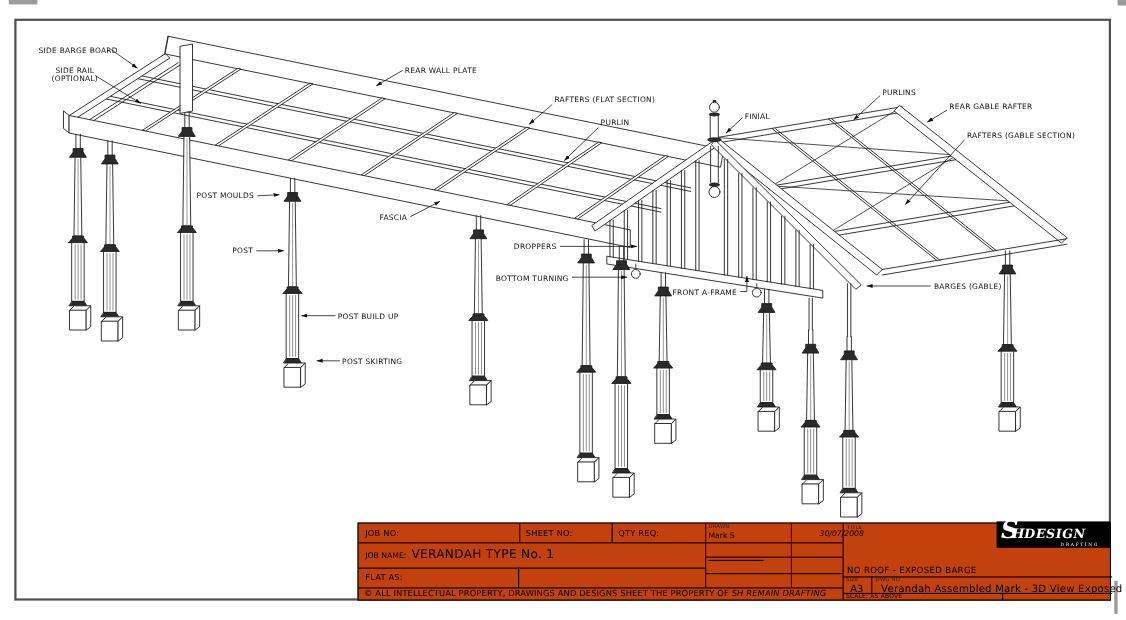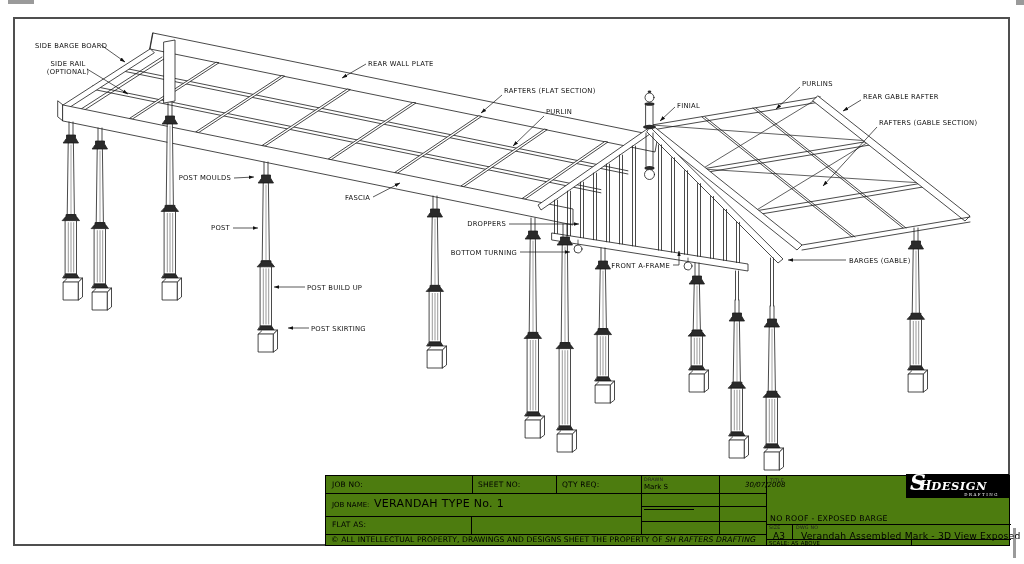--- a/index.html
+++ b/index.html
@@ -4,21 +4,21 @@
 <style>
   html,body{margin:0;padding:0;background:#fff;}
   body{width:1024px;height:564px;position:relative;overflow:hidden;
        font-family:"Liberation Sans","DejaVu Sans",sans-serif;color:#000;}
   .frag{position:absolute;background:#9a9a9a;}
   #sheet-border{position:absolute;left:13px;top:17px;width:997px;height:529px;
        border:2px solid #4f4f4f;box-sizing:border-box;background:transparent;}
   #drawing-svg{position:absolute;left:0;top:0;}
   
   #title-block{position:absolute;left:325px;top:475px;width:685px;height:71px;
-       background:#4d7c0f;border:1px solid #000;box-sizing:border-box;font-family:"DejaVu Sans",sans-serif;}
+       background:#c2410c;border:1px solid #000;box-sizing:border-box;font-family:"DejaVu Sans",sans-serif;}
   .ln{position:absolute;background:#000;}
   .tb-txt{position:absolute;white-space:nowrap;line-height:1;}
   .lab{font-size:7.5px;letter-spacing:.2px;}
   .tiny{font-size:4.8px;letter-spacing:.2px;color:#222;}
   .val-big{font-size:11px;letter-spacing:.3px;}
   .drawn-name{font-size:7px;border-bottom:.8px solid #000;padding:0 26px 18px 0;}
   .date{font-size:7px;}
   .main-title{font-size:11.5px;letter-spacing:.5px;}
   .sub-title{font-size:7.8px;letter-spacing:.3px;}
   .size-val{font-size:9px;}
@@ -372,21 +372,21 @@
     <div class="ln" style="left:440px;top:0;width:1px;height:69px;"></div>
     <div class="ln" style="left:466px;top:48px;width:1px;height:15px;"></div>
     <div class="ln" style="left:585px;top:63px;width:1px;height:6px;"></div>
 
     <span class="tb-txt lab" style="left:6px;top:5px;">JOB NO:</span>
     <span class="tb-txt lab" style="left:152px;top:5px;">SHEET NO:</span>
     <span class="tb-txt lab" style="left:236px;top:5px;">QTY REQ:</span>
     <span class="tb-txt" style="left:6px;top:26px;font-size:7px;">JOB NAME:</span>
     <span class="tb-txt val-big" style="left:48px;top:22px;">VERANDAH TYPE No. 1</span>
     <span class="tb-txt lab" style="left:6px;top:45px;">FLAT AS:</span>
-    <span class="tb-txt copy" style="left:5px;top:60px;"><span>© ALL INTELLECTUAL PROPERTY, DRAWINGS AND DESIGNS SHEET THE PROPERTY OF </span><i>SH RAFTERS DRAFTING</i></span>
+    <span class="tb-txt copy" style="left:5px;top:60px;"><span>© ALL INTELLECTUAL PROPERTY, DRAWINGS AND DESIGNS SHEET THE PROPERTY OF </span><i>SH REMAIN DRAFTING</i></span>
 
     <span class="tb-txt tiny" style="left:318px;top:2px;">DRAWN</span>
     <span class="tb-txt drawn-name" style="left:318px;top:8px;">Mark S</span>
     <span class="tb-txt date" style="left:419px;top:6px;font-style:italic;">30/07/2008</span>
 
     <span class="tb-txt tiny" style="left:444px;top:3px;">TITLE</span>
     <div id="logo">
       <div class="row">
         <span class="lg-s">S</span>
         <span class="lg-h">H</span>

